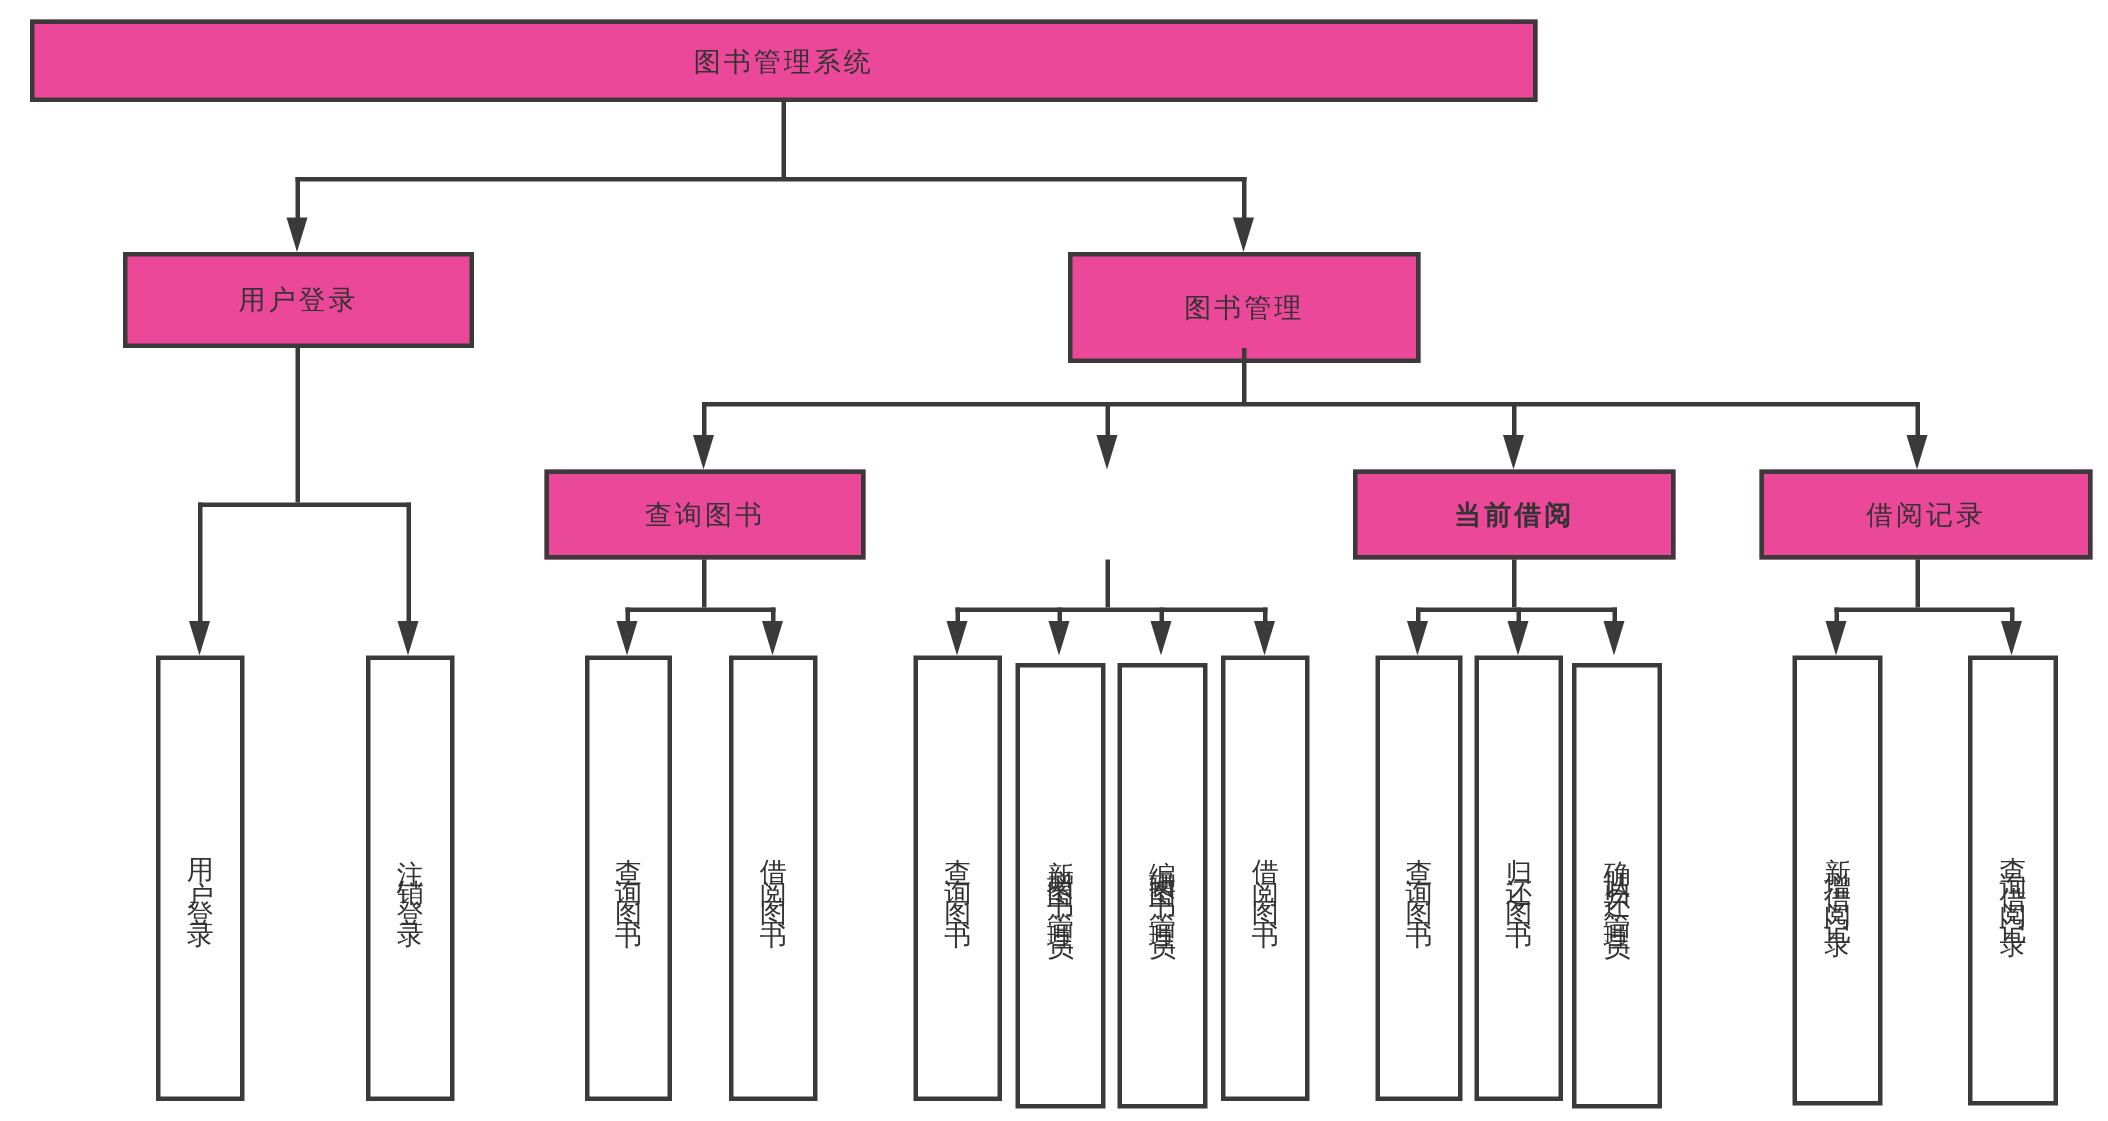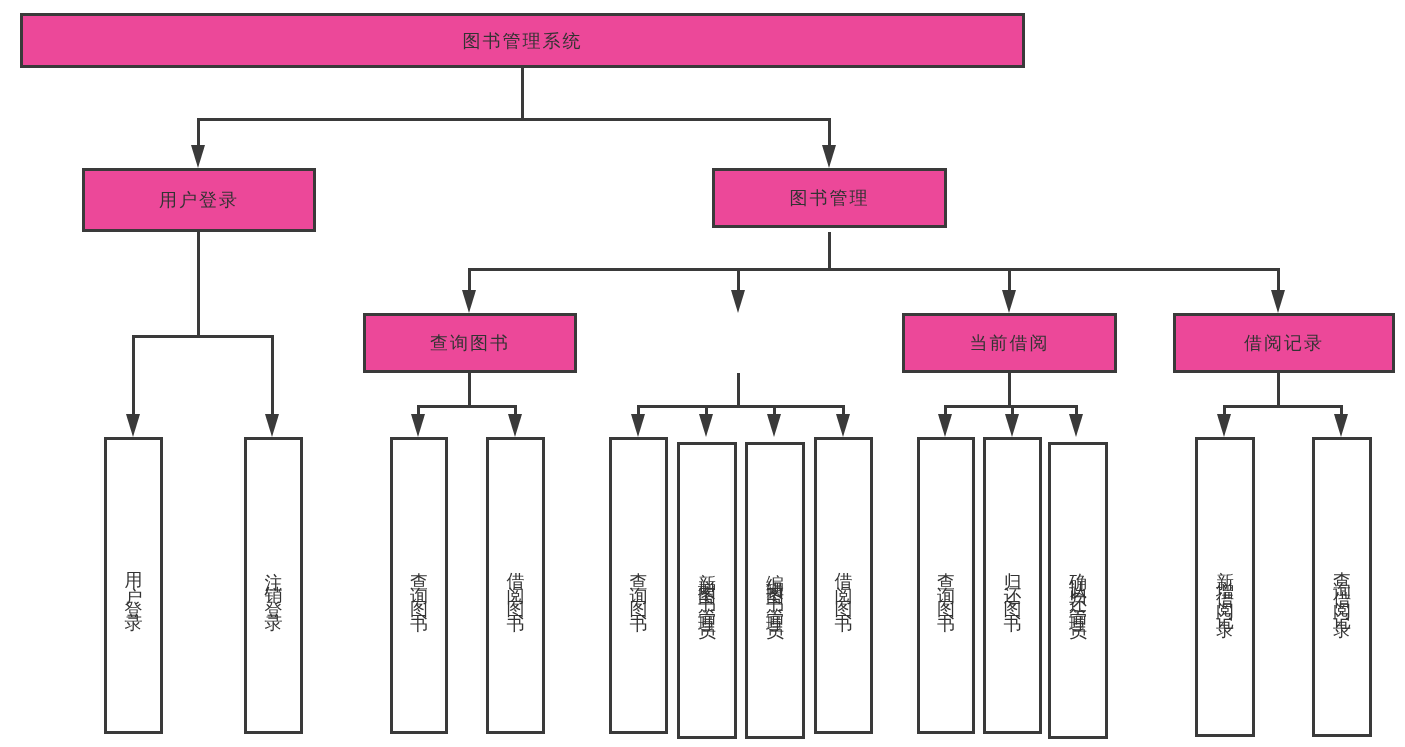--- a/index.html
+++ b/index.html
@@ -47,21 +47,21 @@
   <div class="vline" style="left:521px;top:68px;height:50px;"></div>
   <div class="hline" style="left:197px;top:118px;width:634px;"></div>
   <div class="vline" style="left:197px;top:118px;height:28px;"></div>
   <div class="ahead" style="left:191px;top:145px;"></div>
   <div class="vline" style="left:828px;top:118px;height:28px;"></div>
   <div class="ahead" style="left:822px;top:145px;"></div>
 
   <div class="node" style="left:82px;top:168px;width:234px;height:64px;">
     <span>用户登录</span>
   </div>
-  <div class="node" style="left:712px;top:168px;width:235px;height:60px;text-align:center;">
+  <div class="node" style="left:712px;top:168px;width:235px;height:74px;text-align:center;">
     <span>图书管理</span>
   </div>
 
   <div class="vline" style="left:197px;top:232px;height:103px;"></div>
   <div class="hline" style="left:132px;top:335px;width:142px;"></div>
   <div class="vline" style="left:132px;top:335px;height:80px;"></div>
   <div class="ahead" style="left:126px;top:414px;"></div>
   <div class="vline" style="left:271px;top:335px;height:80px;"></div>
   <div class="ahead" style="left:265px;top:414px;"></div>
 
@@ -72,21 +72,21 @@
   <div class="vline" style="left:737px;top:268px;height:23px;"></div>
   <div class="ahead" style="left:731px;top:290px;"></div>
   <div class="vline" style="left:1008px;top:268px;height:23px;"></div>
   <div class="ahead" style="left:1002px;top:290px;"></div>
   <div class="vline" style="left:1277px;top:268px;height:23px;"></div>
   <div class="ahead" style="left:1271px;top:290px;"></div>
 
   <div class="node" style="left:363px;top:313px;width:214px;height:60px;">
     <span>查询图书</span>
   </div>
-  <div class="node" style="left:902px;top:313px;width:215px;height:60px;">
+  <div class="node" style="left:902px;top:313px;width:215px;height:60px;font-weight:bold;">
     <span>当前借阅</span>
   </div>
   <div class="node" style="left:1173px;top:313px;width:222px;height:60px;">
     <span>借阅记录</span>
   </div>
 
   <div class="vline" style="left:468px;top:373px;height:32px;"></div>
   <div class="hline" style="left:417px;top:405px;width:100px;"></div>
   <div class="vline" style="left:417px;top:405px;height:12px;"></div>
   <div class="ahead" style="left:411px;top:414px;"></div>

